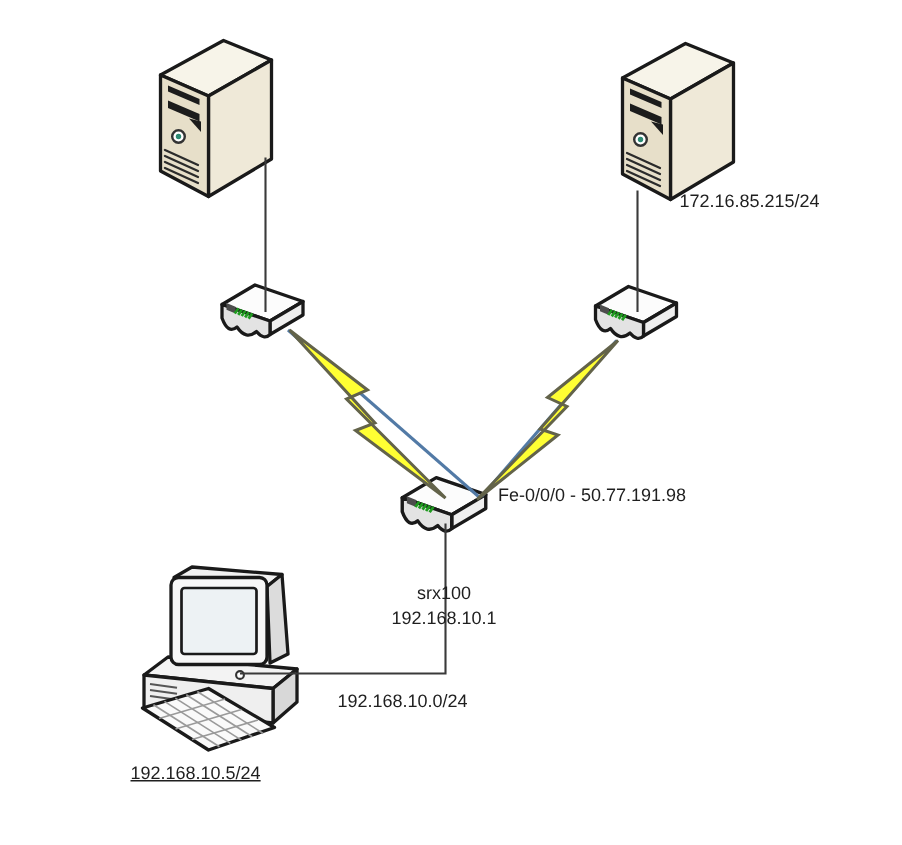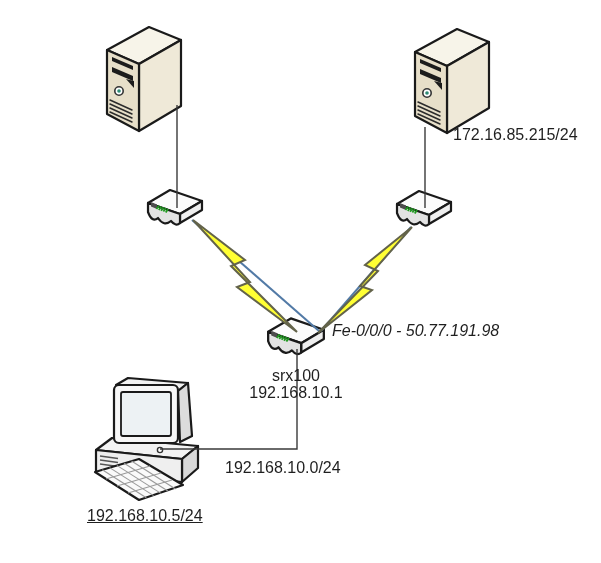--- a/index.html
+++ b/index.html
@@ -3,23 +3,23 @@
 <meta charset="utf-8">
 <style>
   html,body{margin:0;padding:0;background:#ffffff;}
   .canvas{
     position:relative;width:601px;height:563px;background:#ffffff;overflow:hidden;
     font-family:"Liberation Sans",sans-serif;
   }
   .icon{position:absolute;}
   .layer{position:absolute;left:0;top:0;}
   .lbl{
-    position:absolute;font-size:16px;color:#1f1f1f;white-space:nowrap;line-height:17px;
+    position:absolute;font-size:12px;color:#1f1f1f;white-space:nowrap;line-height:17px;
   }
-  .lbl.center{text-align:center;}
+  .lbl.center{text-align:center;margin-top:20px;}
   .outline{stroke:#1a1a1a;stroke-width:2.2;stroke-linejoin:round;}
   .thin{stroke:#2b2b2b;stroke-width:1.5;stroke-linecap:round;}
   .connector{stroke:#3a3a3a;stroke-width:1.4;fill:none;}
   .comm{stroke-width:2;fill:none;}
   .bolt{stroke:#63634a;stroke-width:2;stroke-linejoin:miter;}
   .keygrid{stroke:#9a9a9a;stroke-width:1.1;}
 </style>
 </head>
 <body>
 
@@ -160,21 +160,21 @@
 
     <polygon class="bolt" points="193,220 245,260 231,266 297,332 237,287 250,282" fill="#ffff33"></polygon>
     <polygon class="bolt" points="412,227 365,265 378,271 318,333 372,290 360,286" fill="#ffff33"></polygon>
   </svg>
 
 
 
   <div class="lbl" style="left:453px;top:126px;">172.16.85.215/24</div>
 
 
-  <div class="lbl" style="left:332px;top:322px;font-style:italic;">Fe-0/0/0 - 50.77.191.98</div>
+  <div class="lbl" style="left:332px;top:322px;">Fe-0/0/0 - 50.77.191.98</div>
 
   <div class="lbl center" style="left:243px;top:367px;width:106px;">srx100</div>
 
   <div class="lbl center" style="left:240px;top:384px;width:112px;">192.168.10.1</div>
 
   <div class="lbl" style="left:225px;top:459px;text-align:center;">192.168.10.0/24</div>
 
   <div class="lbl" style="left:87px;top:507px;text-decoration:underline;">192.168.10.5/24</div>
 
 </div>

